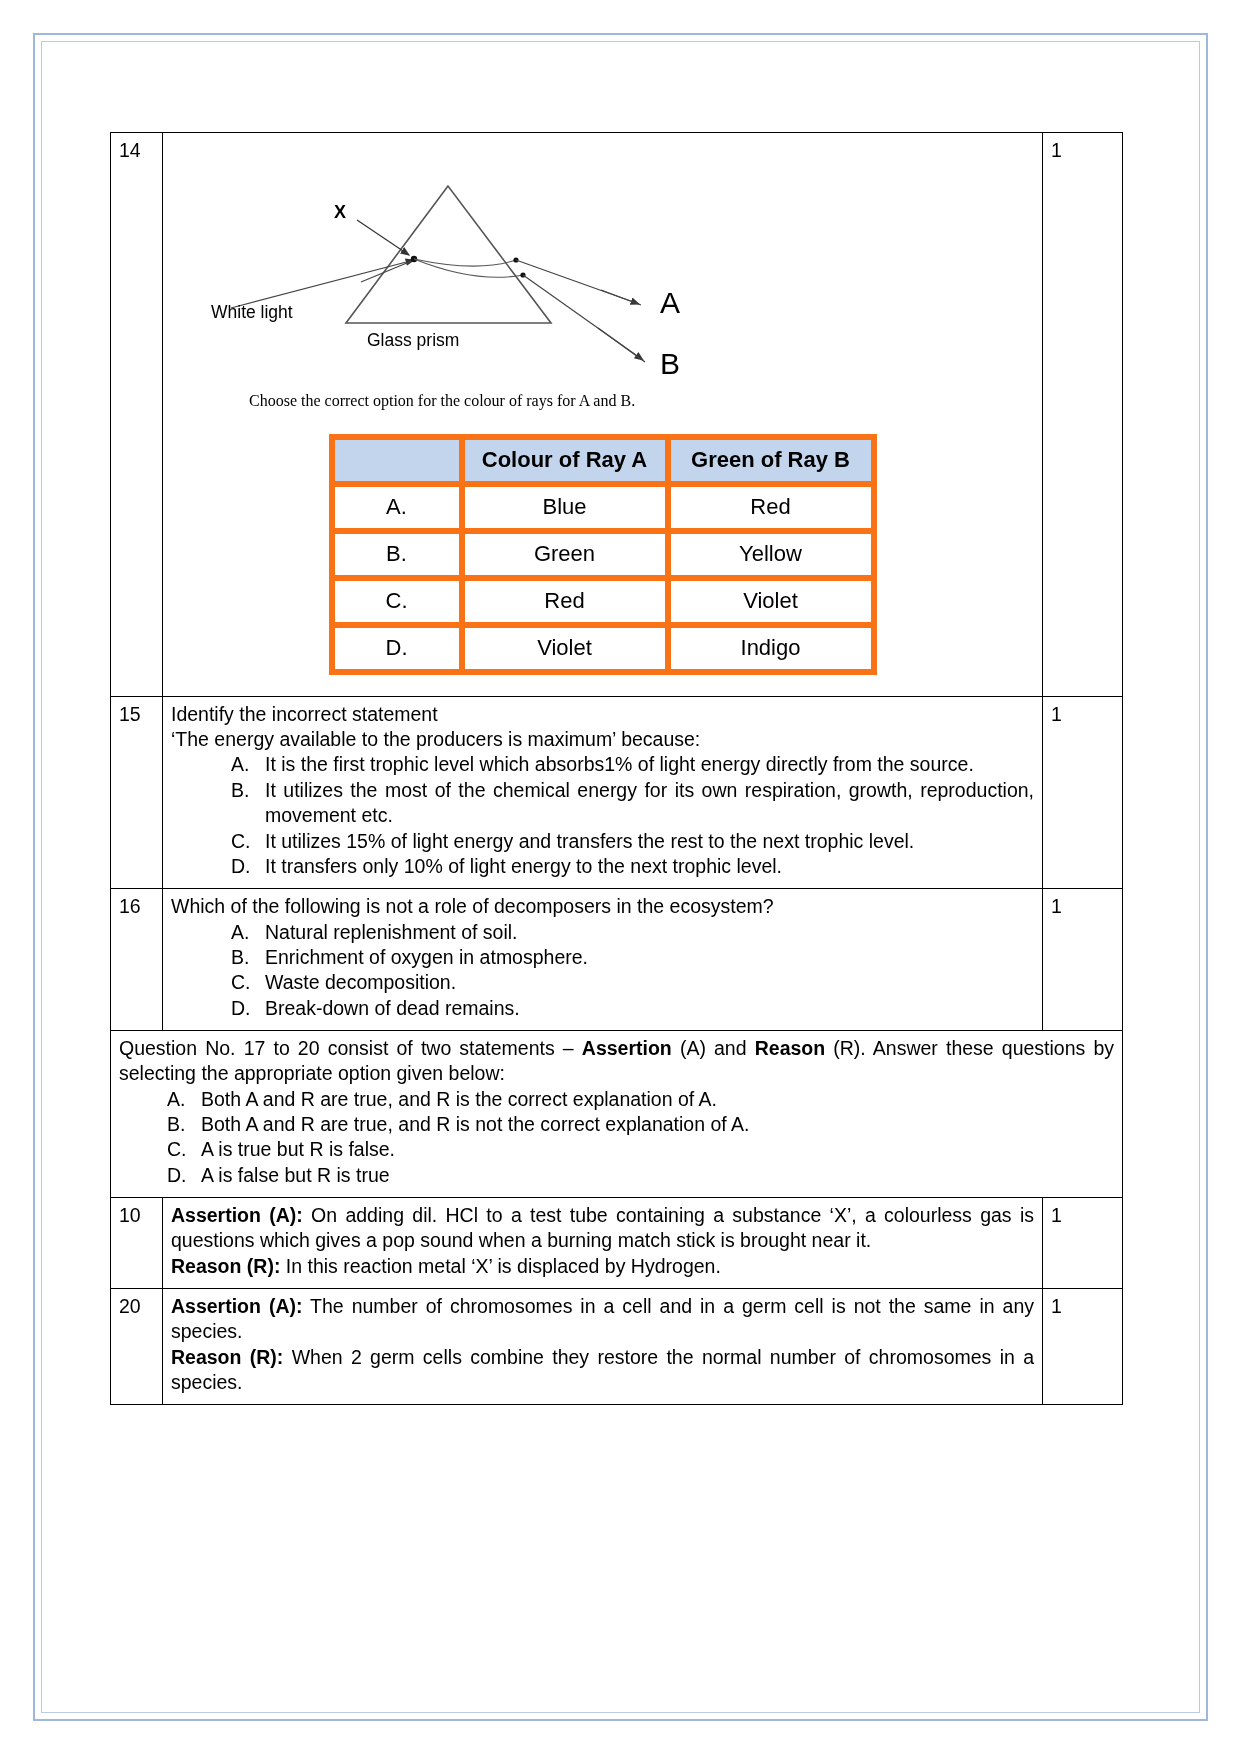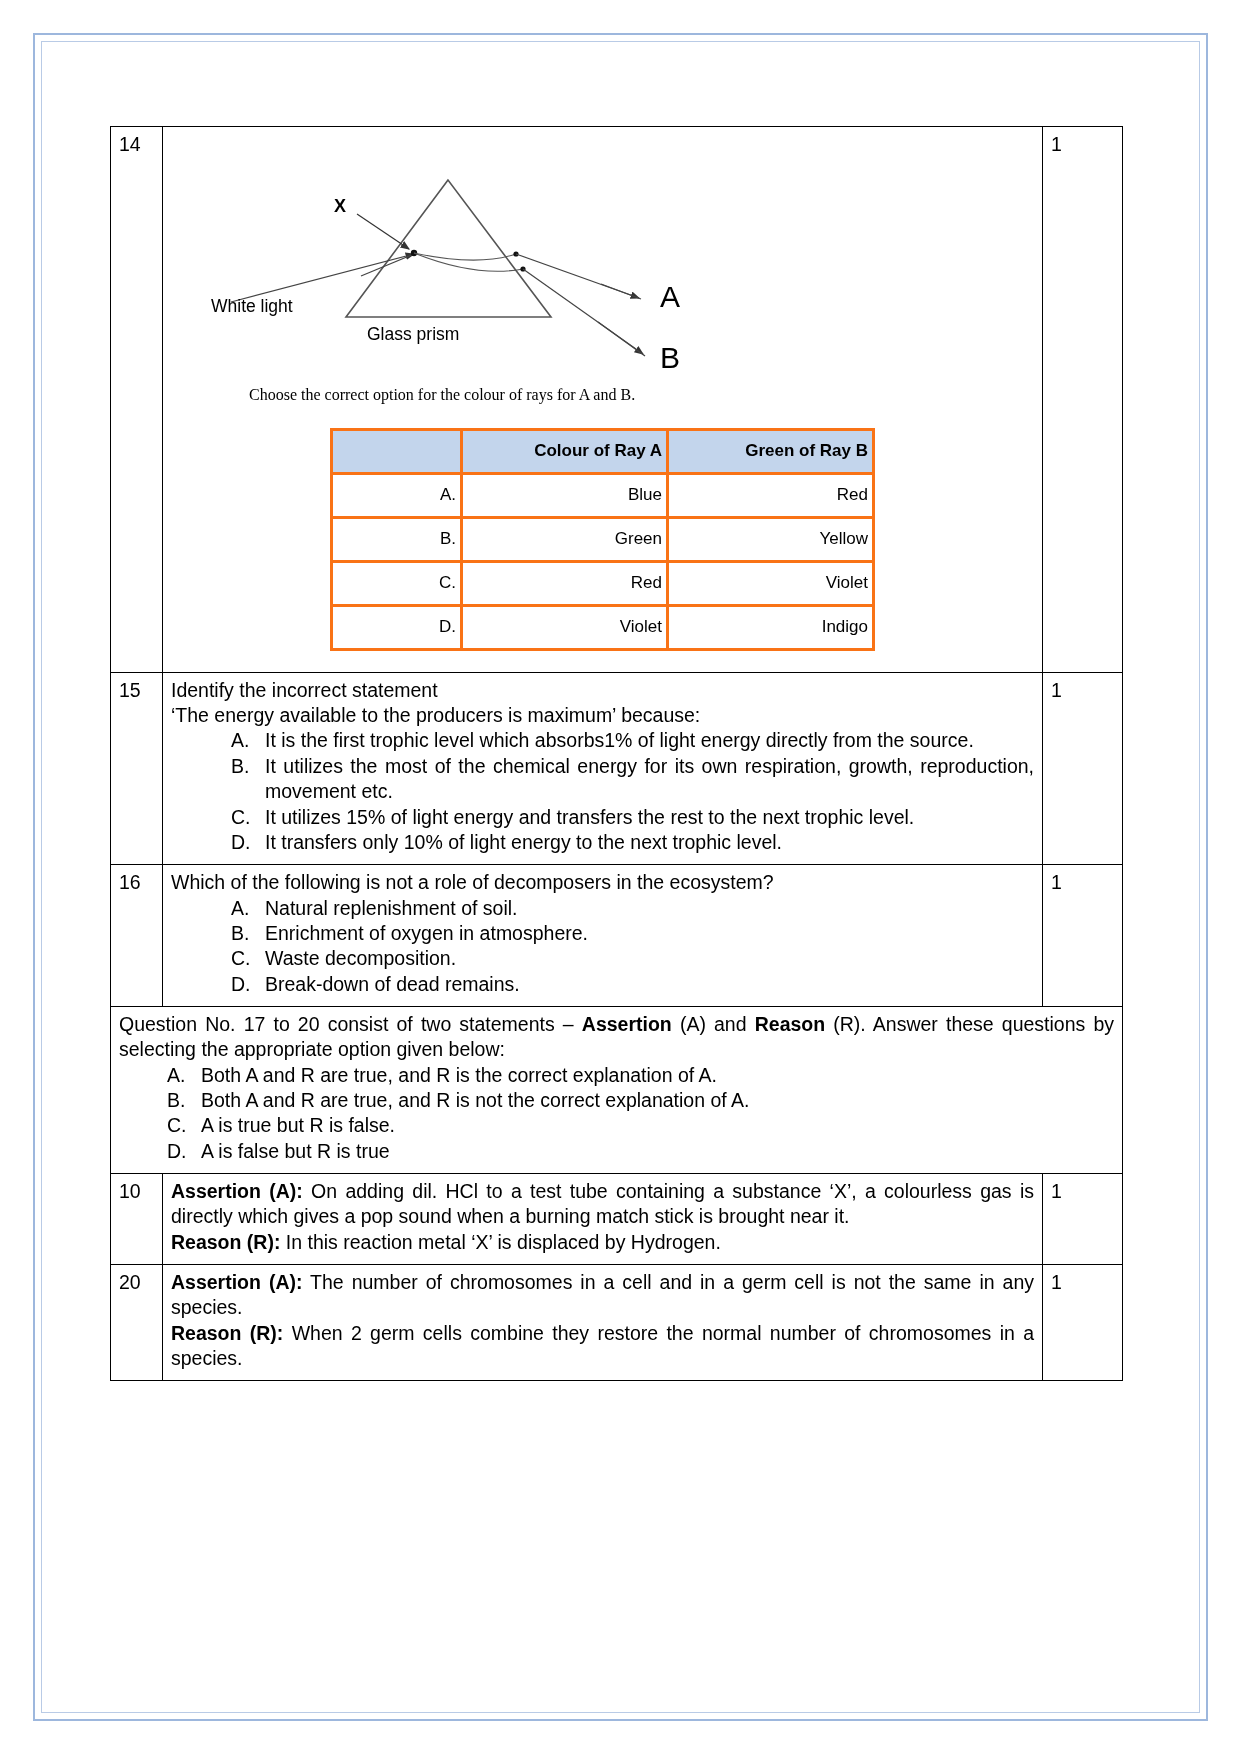--- a/index.html
+++ b/index.html
@@ -34,21 +34,21 @@
     right: 41px;
     bottom: 41px;
     border: 1px solid #b9cbe6;
     box-sizing: border-box;
   }
 
   
   .sheet {
     position: absolute;
     left: 110px;
-    top: 126px;
+    top: 132px;
     width: 1012px;
   }
 
   table.qtable {
     width: 100%;
     border-collapse: collapse;
     table-layout: fixed;
   }
   table.qtable > tbody > tr > td {
     border: 1px solid #000000;
@@ -118,24 +118,24 @@
     display: flex;
     justify-content: center;
     margin: 22px 0 12px 0;
   }
   table.colortable {
     border-collapse: collapse;
     table-layout: fixed;
     width: 542px;
   }
   table.colortable td, table.colortable th {
-    border: 3px solid #f97316;
+    border: 6px solid #f97316;
     height: 37px;
-    text-align: right;
-    font-size: 17px;
+    text-align: center;
+    font-size: 22px;
     font-weight: normal;
     padding: 2px 4px;
   }
   table.colortable thead th {
     background: #c3d5ec;
     font-weight: bold;
   }
   col.ct-a { width: 130px; }
   col.ct-b { width: 206px; }
   col.ct-c { width: 206px; }
@@ -313,21 +313,21 @@
               <span class="lbl">D.</span>
               <span>A is false but R is true</span>
             </li>
           </ol>
         </td>
       </tr>
 
       <tr>
         <td class="num">10</td>
         <td class="body">
-          <p class="para justify"><b>Assertion (A):</b><span> On adding dil. HCl to a test tube containing a substance ‘X’, a colourless gas is directly which gives a pop sound when a burning match stick is brought near it.</span></p>
+          <p class="para justify"><b>Assertion (A):</b><span> On adding dil. HCl to a test tube containing a substance ‘X’, a colourless gas is questions which gives a pop sound when a burning match stick is brought near it.</span></p>
           <p class="para justify"><b>Reason (R):</b><span> In this reaction metal ‘X’ is displaced by Hydrogen.</span></p>
         </td>
         <td class="marks">1</td>
       </tr>
 
       <tr>
         <td class="num">20</td>
         <td class="body">
           <p class="para justify"><b>Assertion (A):</b><span> The number of chromosomes in a cell and in a germ cell is not the same in any species.</span></p>
           <p class="para justify"><b>Reason (R):</b><span> When 2 germ cells combine they restore the normal number of chromosomes in a species.</span></p>

